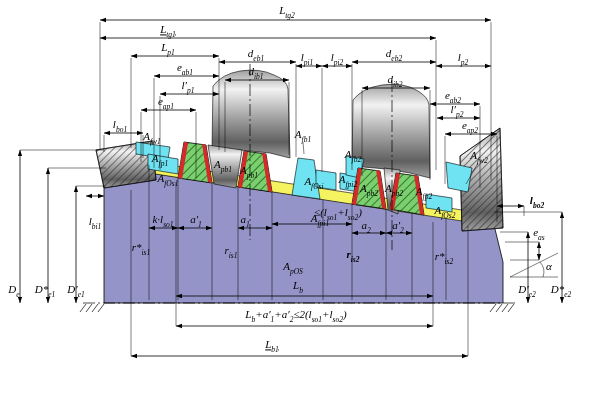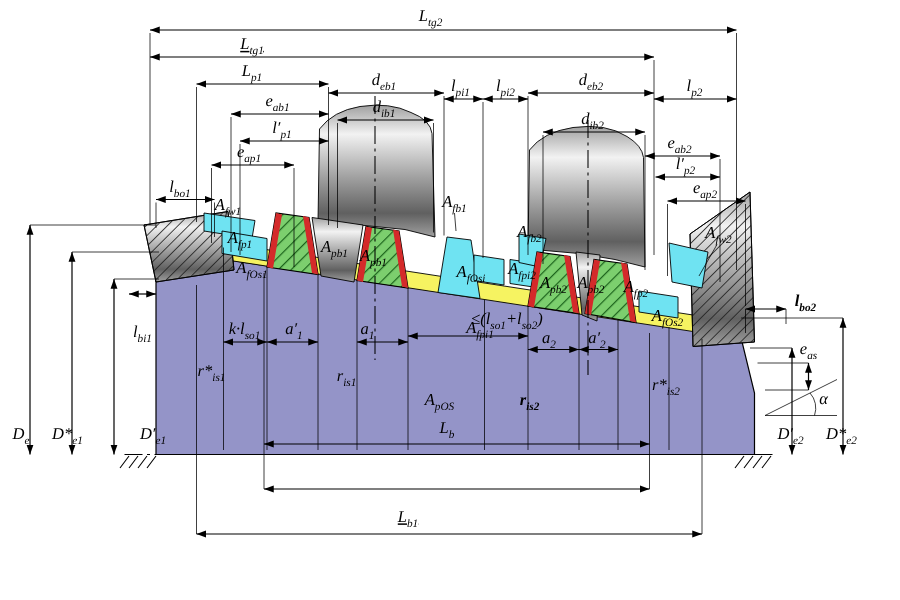--- a/index.html
+++ b/index.html
@@ -234,23 +234,24 @@
       <span class="lbl" style="left: 549px; top: 266px;"><i>α</i></span>
       <span class="lbl" style="left: 163px; top: 221px;"><i>k·l</i><sub>so1</sub></span>
       <span class="lbl" style="left: 196px; top: 221px;"><i>a′</i><sub>1</sub></span>
       <span class="lbl" style="left: 245px; top: 221px;"><i>a</i><sub>1</sub></span>
       <span class="lbl" style="left: 302px; top: 214px; margin-left: 36px;"><i>≤(l</i><sub>so1</sub><i>+l</i><sub>so2</sub><i>)</i></span>
       <span class="lbl" style="left: 366px; top: 227px;"><i>a</i><sub>2</sub></span>
       <span class="lbl" style="left: 398px; top: 227px;"><i>a′</i><sub>2</sub></span>
       <span class="lbl" style="left: 141px; top: 249px; text-align: right;"><i>r*</i><sub>is1</sub></span>
       <span class="lbl" style="left: 231px; top: 252px;"><i>r</i><sub>is1</sub></span>
       <span class="lbl" style="left: 293px; top: 268px;"><i>A</i><sub>pOS</sub></span>
-      <span class="lbl" style="left: 353px; top: 268px; font-weight: bold;"><i>r</i><sub>is2</sub></span>
+      <span class="lbl" style="left: 353px; top: 256px; font-weight: bold;"><i>r</i><sub>is2</sub></span>
       <span class="lbl" style="left: 444px; top: 258px;"><i>r*</i><sub>is2</sub></span>
       <span class="lbl" style="left: 298px; top: 287px;"><i>L</i><sub>b</sub></span>
       <span class="lbl" style="left: 14px; top: 291px;"><i>D</i><sub>e</sub></span>
       <span class="lbl" style="left: 45px; top: 291px;"><i>D*</i><sub>e1</sub></span>
-      <span class="lbl" style="left: 76px; top: 291px; margin-left: 26px;"><i>D′</i><sub>e1</sub></span>
+      <span class="lbl" style="left: 76px; top: 291px;"><i>D′</i><sub>e1</sub></span>
       <span class="lbl" style="left: 527px; top: 291px;"><i>D′</i><sub>e2</sub></span>
       <span class="lbl" style="left: 561px; top: 291px;"><i>D*</i><sub>e2</sub></span>
+      <span class="lbl" style="left: 296px; top: 316px;"><i>L</i><sub>b</sub><i>+a′</i><sub>1</sub><i>+a′</i><sub>2</sub><i>≤2(l</i><sub>so1</sub><i>+l</i><sub>so2</sub><i>)</i></span>
       <span class="lbl" style="left: 272px; top: 346px; text-decoration: underline;"><i>L</i><sub>b1</sub></span>
     </div>
 </div>
 
 </body></html>

